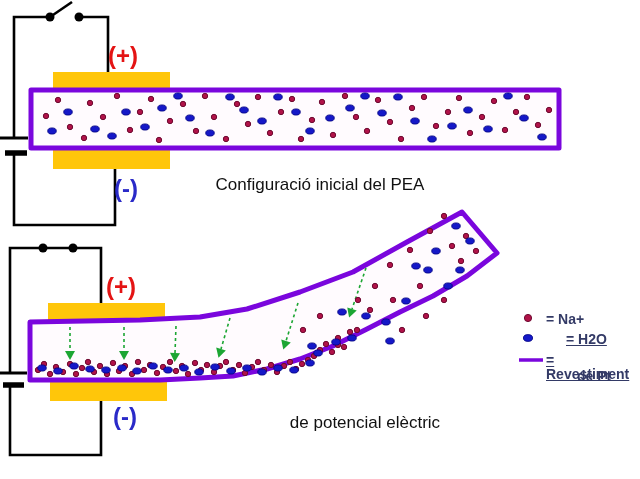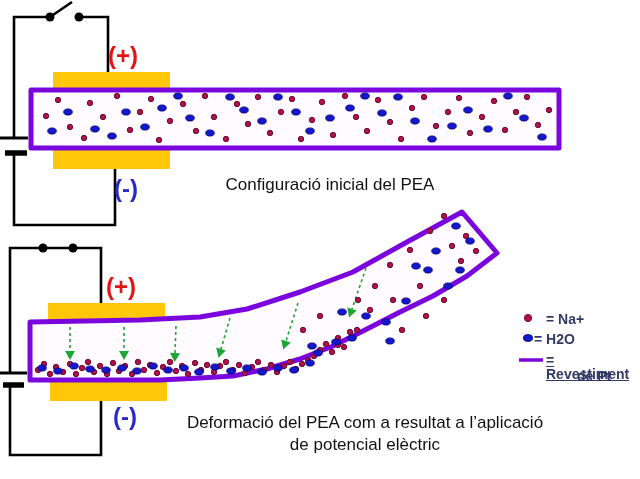--- a/index.html
+++ b/index.html
@@ -272,26 +272,25 @@
 
     <g>
       <circle class="na" cx="528" cy="318" r="3.6"></circle>
       <ellipse class="h2o" cx="528" cy="338" rx="4.6" ry="3.4"></ellipse>
       <line class="legend-swatch-line" x1="519" y1="360" x2="543" y2="360"></line>
     </g>
   </svg>
 
   <div class="pos-label" style="left:108px;top:44px;">(+)</div>
   <div class="neg-label" style="left:114px;top:177px;">(-)</div>
-  <div class="caption" style="left:150px;top:174px;width:360px;">Configuració inicial del PEA</div>
+  <div class="caption" style="left:140px;top:174px;width:360px;">Configuració inicial del PEA</div>
 
   <div class="pos-label" style="left:106px;top:275px;">(+)</div>
   <div class="neg-label" style="left:113px;top:405px;">(-)</div>
   <div class="caption" style="left:135px;top:412px;width:460px;">
-    <div>Deformació del PEA com a resultat a l’aplicació</div>
     <div>de potencial elèctric</div>
   </div>
 
   <div class="legend-text" style="left:546px;top:312px;">= Na+</div>
-  <div class="legend-text" style="left:534px;top:332px;">= H2O</div>
+  <div class="legend-text" style="left:566px;top:332px;text-decoration:underline;">= H2O</div>
   <div class="legend-text" style="left:546px;top:353px;text-decoration:underline;">= Revestiment</div>
   <div class="legend-text" style="left:577px;top:369px;">de Pt</div>
 </div>
 
 </body></html>

